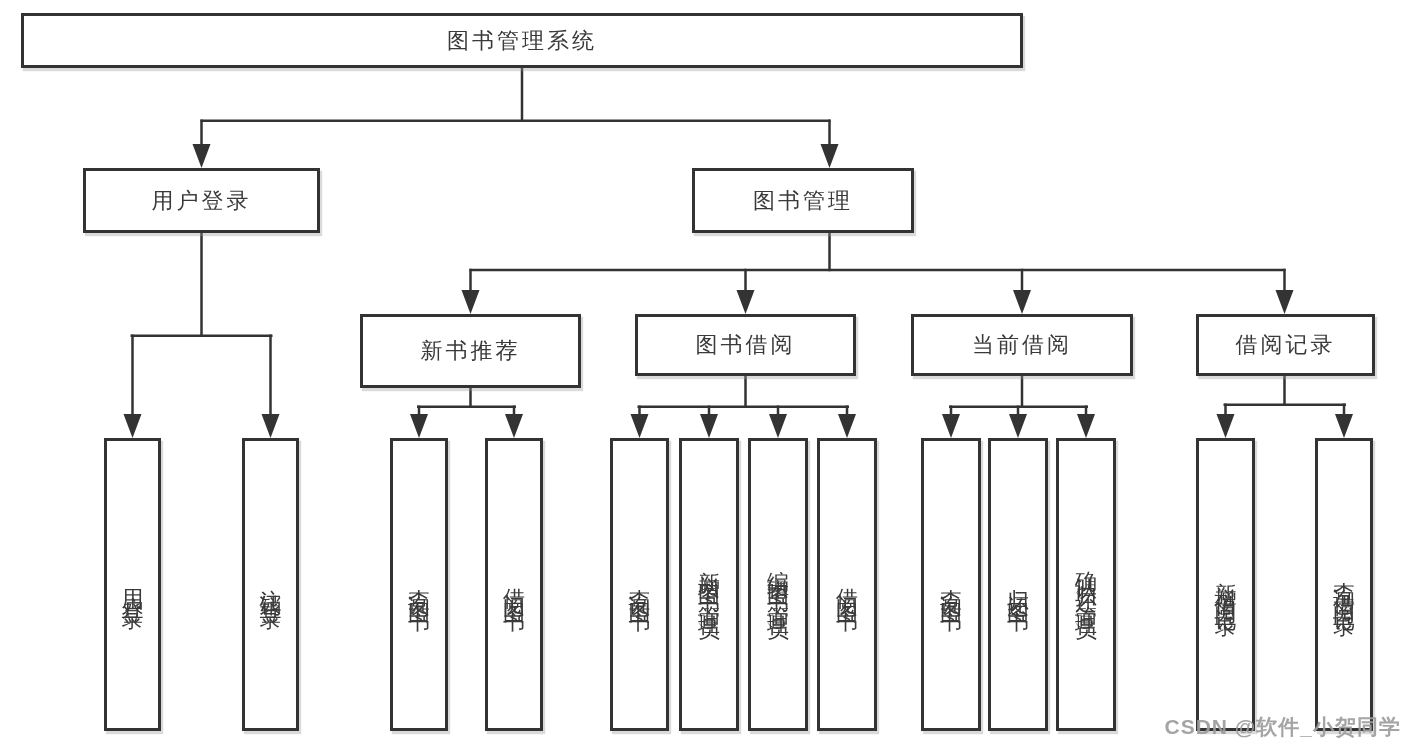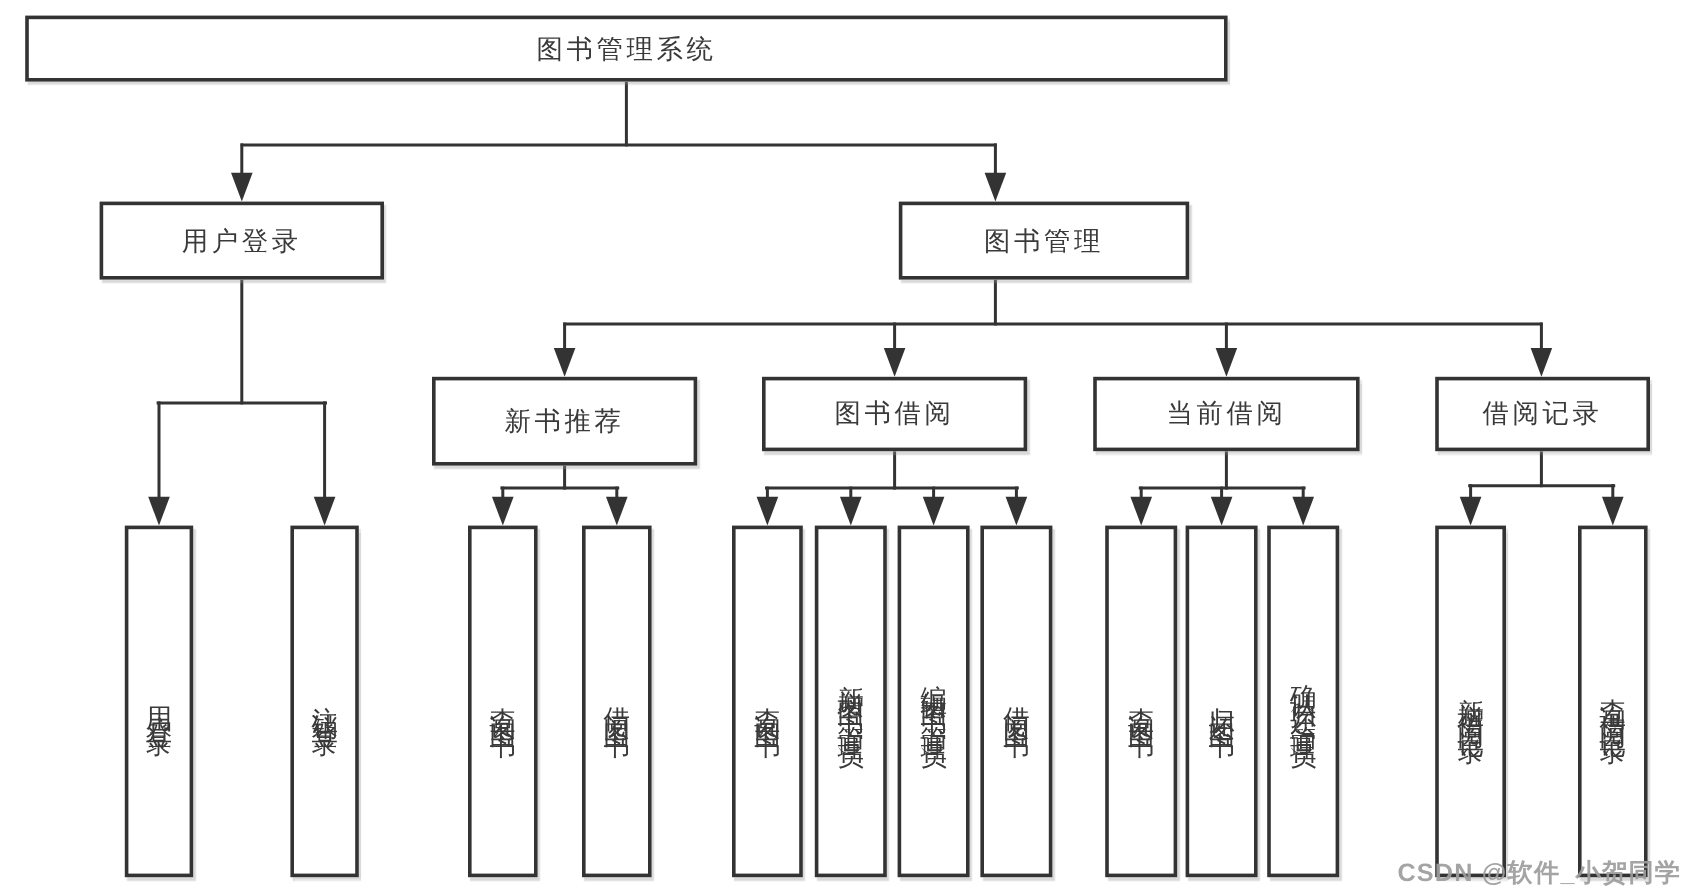--- a/index.html
+++ b/index.html
@@ -131,21 +131,21 @@
     </g>
   </svg>
 
   <div class="box h" style="left:21px; top:13px; width:1002px; height:55px">
     <span>图书管理系统</span>
   </div>
 
   <div class="box h" style="left:83px; top:168px; width:237px; height:65px">
     <span>用户登录</span>
   </div>
-  <div class="box h" style="left:749px; top:168px; width:242px; height:65px">
+  <div class="box h" style="left:692px; top:168px; width:222px; height:65px">
     <span>图书管理</span>
   </div>
 
   <div class="box h" style="left:360px; top:314px; width:221px; height:74px">
     <span>新书推荐</span>
   </div>
   <div class="box h" style="left:911px; top:314px; width:222px; height:62px">
     <span>当前借阅</span>
   </div>
   <div class="box h" style="left:635px; top:314px; width:221px; height:62px">

